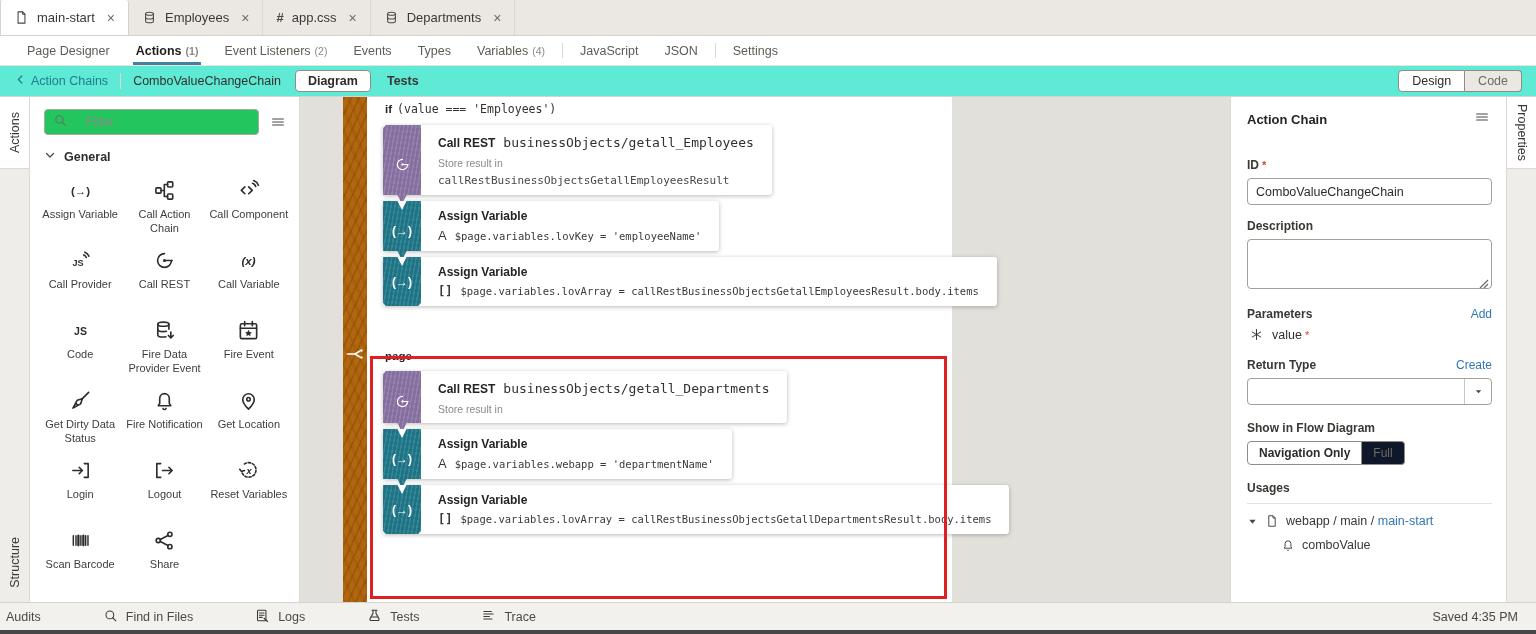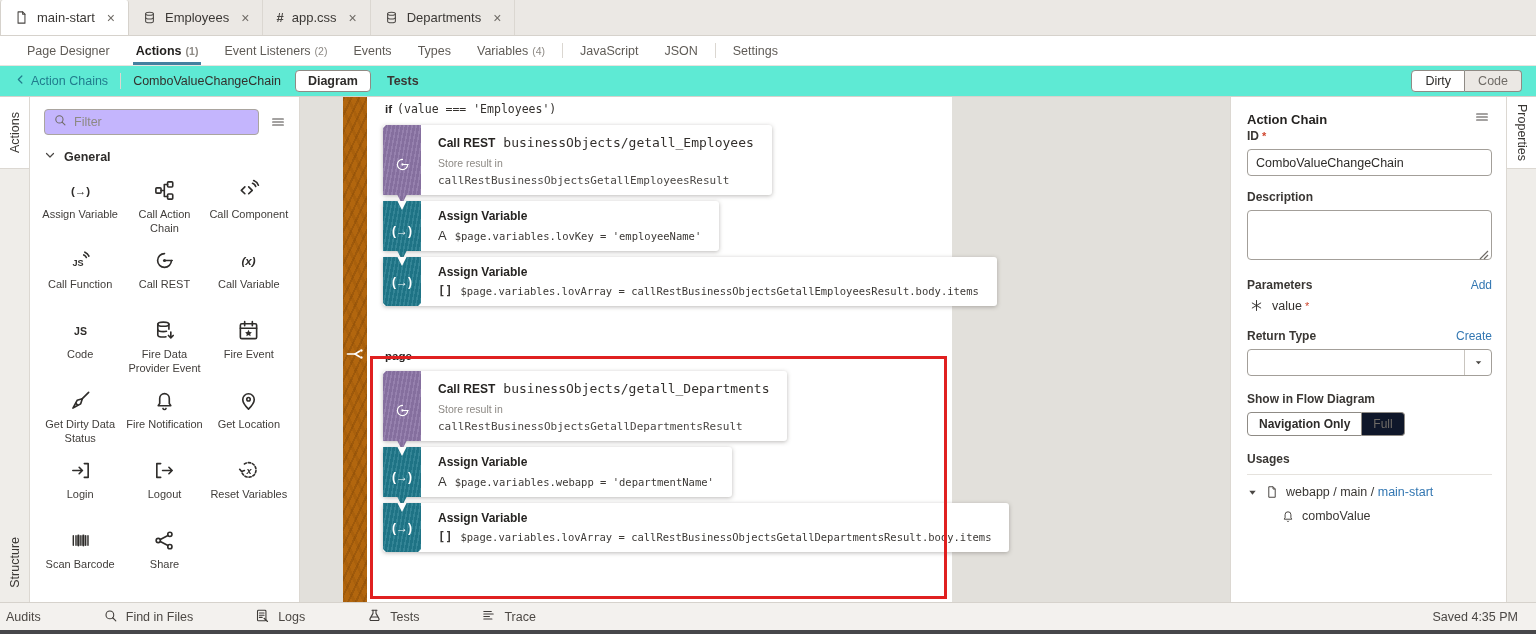--- a/index.html
+++ b/index.html
@@ -44,21 +44,21 @@
   .side-strip.left { border-right:1px solid #dcd8d2; }
   .side-strip.right { border-left:1px solid #dcd8d2; }
   .vtab { position:absolute; top:0; left:0; width:100%; height:72px; background:#fff; display:flex; align-items:center; justify-content:center; border-bottom:1px solid #dcd8d2; cursor:pointer; }
   .vtext-up { writing-mode:vertical-rl; transform:rotate(180deg); font-size:12.5px; color:#3a3734; }
   .vtext-down { writing-mode:vertical-rl; font-size:12.5px; color:#3a3734; }
   .vlabel-bottom { position:absolute; bottom:14px; left:0; width:100%; display:flex; justify-content:center; color:#8a8680; }
 
   
   .palette { width:270px; background:#fff; border-right:1px solid #dcd8d2; flex:0 0 auto; overflow:hidden; }
   .filter-row { display:flex; align-items:center; padding:12px 10px 8px 14px; }
-  .filter-box { flex:1; display:flex; align-items:center; border:1px solid #aaa59f; border-radius:4px; height:26px; padding:4px 8px; background:#c4b5fd; }
+  .filter-box { flex:1; display:flex; align-items:center; border:1px solid #aaa59f; border-radius:4px; height:26px; padding:4px 8px; background:#22c55e;gap:12px; }
   .filter-box svg { width:14px; height:14px; color:#6e6a65; margin-right:7px; flex:0 0 auto; }
   .filter-box input { border:none; outline:none; width:100%; font-size:12.5px; color:#33302d; font-family:"Liberation Sans",sans-serif; background:transparent; }
   .filter-box input::placeholder { color:#8d8984; }
   .pal-menu { width:22px; margin-left:8px; color:#4a4744; cursor:pointer; display:flex; justify-content:center; }
   .pal-menu svg { width:16px; height:16px; }
   .section-head { display:flex; align-items:center; padding:6px 0 2px 14px; font-size:12.5px; font-weight:bold; color:#2e2c2a; cursor:pointer; }
   .section-head svg { width:12px; height:12px; margin-right:8px; color:#4a4744; }
   .pgrid { display:grid; grid-template-columns:repeat(3,1fr); row-gap:12px; padding:12px 8px; }
   .pitem { display:flex; flex-direction:column; align-items:center; text-align:center; gap:5px; cursor:grab; min-height:58px; }
   .pitem .picon { height:24px; display:flex; align-items:center; justify-content:center; color:#2f2d2b; }
@@ -95,21 +95,21 @@
   .card-result { font-family:"DejaVu Sans Mono",monospace; font-size:11px; color:#4a4744; margin-top:5px; }
   .aline { display:flex; align-items:center; margin-top:5px; white-space:nowrap; }
   .vglyph { font-size:13px; color:#3a3836; margin-right:8px; }
   .vglyph.is-mono { font-family:"DejaVu Sans Mono",monospace; font-size:12px; font-weight:bold; }
   .acode { font-family:"DejaVu Sans Mono",monospace; font-size:10.5px; color:#3c3936; }
   .else-gap { height:36px; }
   .red-rect { position:absolute; left:70px; top:259px; width:577px; height:243px; border:3px solid #e02020; pointer-events:none; z-index:5; }
 
   
   .props { width:276px; background:#fff; border-left:1px solid #dcd8d2; flex:0 0 auto; padding:12px 14px 0 16px; overflow:hidden; }
-  .props-head { display:flex; align-items:center; justify-content:space-between; margin-bottom:0; }
+  .props-head { display:flex; align-items:center; justify-content:space-between; margin-bottom:29px; }
   .props-title { font-size:13px; font-weight:bold; color:#262422; }
   .props-menu { width:18px; color:#4a4744; cursor:pointer; }
   .props-menu svg { width:16px; height:16px; }
   .plabel-row { display:flex; align-items:baseline; justify-content:space-between; margin-bottom:6px; }
   .prop-label { font-size:12px; font-weight:bold; color:#3a3734; }
   .req { color:#d0462e; font-size:11px; margin-left:3px; }
   .link { font-size:12px; color:#3377b2; cursor:pointer; }
   .pinput { width:100%; height:27px; border:1px solid #a39f99; border-radius:4px; font-size:12.5px; color:#2e2c2a; padding:0 8px; font-family:"Liberation Sans",sans-serif; margin-bottom:14px; background:#fff; }
   .ptext { position:relative; margin-bottom:14px; }
   .ptextarea { width:100%; height:50px; border:1px solid #a39f99; border-radius:4px; resize:none; }
@@ -230,21 +230,21 @@
       <span><svg viewBox="0 0 24 24" fill="none" stroke="currentColor" stroke-width="2.2" stroke-linecap="round" stroke-linejoin="round">
             <path d="M14.5 5.5L8 12l6.5 6.5"></path>
           </svg></span>
       <span>Action Chains</span>
     </div>
     <div class="tb-sep"></div>
     <span class="chain-name">ComboValueChangeChain</span>
     <button class="btn-diagram">Diagram</button>
     <span class="tests-label">Tests</span>
     <div class="toolbar-right">
-      <div class="seg design">Dirty</div>
+      <div class="seg design">Design</div>
       <div class="seg code">Code</div>
     </div>
   </div>
 
   <div class="main">
 
     <div class="side-strip left">
       <div class="vtab">
         <span class="vtext-up">Actions</span>
       </div>
@@ -303,21 +303,21 @@
             </span>
             <span class="plabel">Call Component</span>
           </div>
           <div class="pitem">
             <span class="picon">
               <svg viewBox="0 0 24 24" fill="none" stroke="currentColor" stroke-width="1.7" stroke-linecap="round" stroke-linejoin="round">
                 <path d="M15.4 6.2a4.8 4.8 0 0 1 2.7 2.7M16.6 3.3a7.9 7.9 0 0 1 4.1 4.1"></path>
                 <text x="9.5" y="17.5" text-anchor="middle" font-size="9.5" font-weight="bold" fill="currentColor" stroke="none" font-family="Liberation Sans, sans-serif">JS</text>
               </svg>
             </span>
-            <span class="plabel">Call Function</span>
+            <span class="plabel">Call Provider</span>
           </div>
           <div class="pitem">
             <span class="picon">
               <svg viewBox="0 0 24 24" fill="none" stroke="currentColor" stroke-width="1.7" stroke-linecap="round" stroke-linejoin="round">
                 <path d="M12 4.8a7.2 7.2 0 1 0 7.2 7.2"></path>
                 <path d="M20 12h-7.5"></path>
                 <circle cx="12" cy="12" r="1.6" fill="currentColor" stroke="none"></circle>
               </svg>
             </span>
             <span class="plabel">Call REST</span>
@@ -469,21 +469,21 @@
                 </div></div><br></div>
             <div class="else-gap"></div>
             <div class="group"><div class="flow-label"><span class="kw">page</span></div><div class="card"><div class="ctab purple pos-first">
                   <span class="cicon">
                     <svg viewBox="0 0 24 24" fill="none" stroke="currentColor" stroke-width="1.7" stroke-linecap="round" stroke-linejoin="round">
                       <path d="M12 4.8a7.2 7.2 0 1 0 7.2 7.2"></path>
                       <path d="M20 12h-7.5"></path>
                       <circle cx="12" cy="12" r="1.6" fill="currentColor" stroke="none"></circle>
                     </svg>
                   </span>
-                </div><div class="line1"><span class="card-title">Call REST</span><span class="card-code">businessObjects/getall_Departments</span></div><div class="card-note">Store result in</div><div class="card-result">callRestBusinessObjectsGetallDepartmentsResult</div></div><br><div class="card"><div class="ctab teal pos-mid">
+                </div><div class="line1"><span class="card-title">Call REST</span><span class="card-code">businessObjects/getall_Departments</span></div><div class="card-note">Store result in</div></div><br><div class="card"><div class="ctab teal pos-mid">
                   <span class="cicon-txt">(→)</span>
                 </div><div class="card-title">Assign Variable</div><div class="aline">
                   <span class="vglyph">A</span>
                   <span class="acode">$page.variables.webapp = 'departmentName'</span>
                 </div></div><br><div class="card"><div class="ctab teal pos-last">
                   <span class="cicon-txt">(→)</span>
                 </div><div class="card-title">Assign Variable</div><div class="aline">
                   <span class="vglyph is-mono">[]</span>
                   <span class="acode">$page.variables.lovArray = callRestBusinessObjectsGetallDepartmentsResult.body.items</span>
                 </div></div><br></div>

